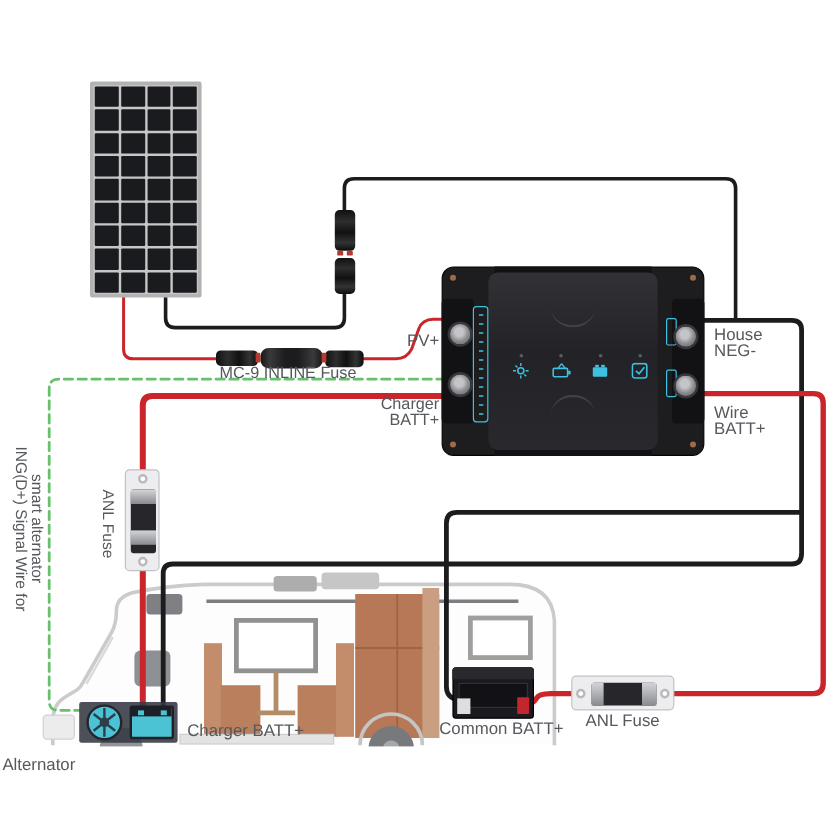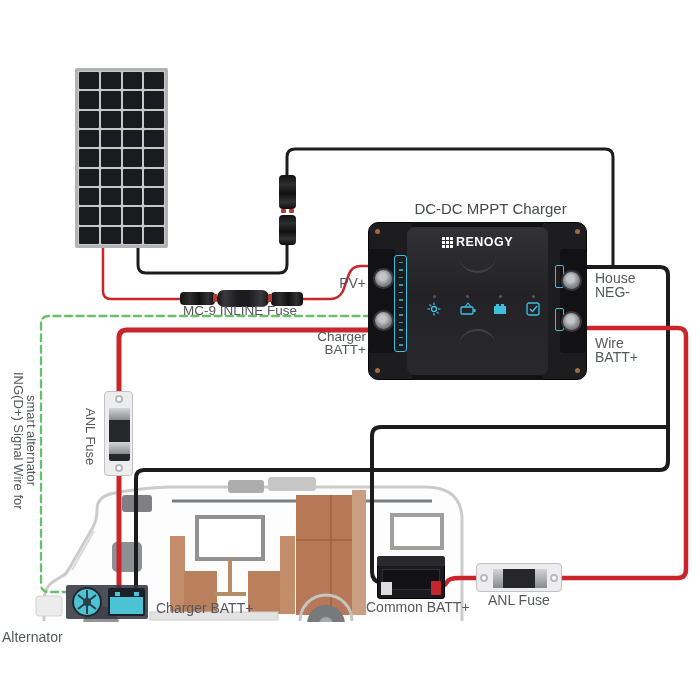--- a/index.html
+++ b/index.html
@@ -197,36 +197,20 @@
   </div>
   <div class="ch-term" style="left:0;"></div>
   <div class="ch-term" style="right:0;"></div>
   <div class="bluestrip"></div>
   <div class="bluetag" style="top:43px;"></div>
   <div class="bluetag" style="top:86px;"></div>
   <div class="bolt" style="left:5px;top:46px;"></div>
   <div class="bolt" style="left:5px;top:88px;"></div>
   <div class="bolt" style="right:5px;top:48px;"></div>
   <div class="bolt" style="right:5px;top:89px;"></div>
-  <div class="ch-logo">
-    <svg width="11" height="11">
-      <g fill="#ffffff">
-        <rect x="0" y="0" width="3" height="3"></rect>
-            <rect x="4" y="0" width="3" height="3"></rect>
-            <rect x="8" y="0" width="3" height="3"></rect>
-        <rect x="0" y="4" width="3" height="3"></rect>
-            <rect x="4" y="4" width="3" height="3"></rect>
-            <rect x="8" y="4" width="3" height="3"></rect>
-        <rect x="0" y="8" width="3" height="3"></rect>
-            <rect x="4" y="8" width="3" height="3"></rect>
-            <rect x="8" y="8" width="3" height="3"></rect>
-      </g>
-    </svg>
-    <span>RENOGY</span>
-  </div>
   <div class="led" style="left:65px;"></div>
   <div class="led" style="left:98px;"></div>
   <div class="led" style="left:131px;"></div>
   <div class="led" style="left:164px;"></div>
   <svg class="ch-ico" style="left:59px;" width="15" height="14">
     <circle cx="7" cy="7" r="2.5" fill="none" stroke="#3fc0e0" stroke-width="1.3"></circle>
     <g stroke="#3fc0e0" stroke-width="1.2">
           <path d="M7,0.5 V3"></path>
           <path d="M7,11 V13.5"></path>
           <path d="M0.5,7 H3"></path>
@@ -269,21 +253,20 @@
     </g>
     <circle cx="21" cy="17" r="4" fill="#2b3f49"></circle>
   </svg>
   <div class="sbatt">
     <div class="band"></div>
     <div class="nub" style="left:5px;"></div>
     <div class="nub" style="left:24px;"></div>
   </div>
 </div>
 
-<div class="lbl" style="left:398px;top:201px;width:185px;text-align:center;font-size:15px;color:#46494d;">DC-DC MPPT Charger</div>
 
 <div class="lbl" style="left:330px;top:276px;width:36px;text-align:right;">PV+</div>
 
 <div class="lbl two" style="left:298px;top:330px;width:68px;text-align:right;">
   <div>Charger</div>
   <div>BATT+</div>
 </div>
 
 <div class="lbl two" style="left:595px;top:271px;font-size:14px;line-height:14px;">
   <div>House</div>

